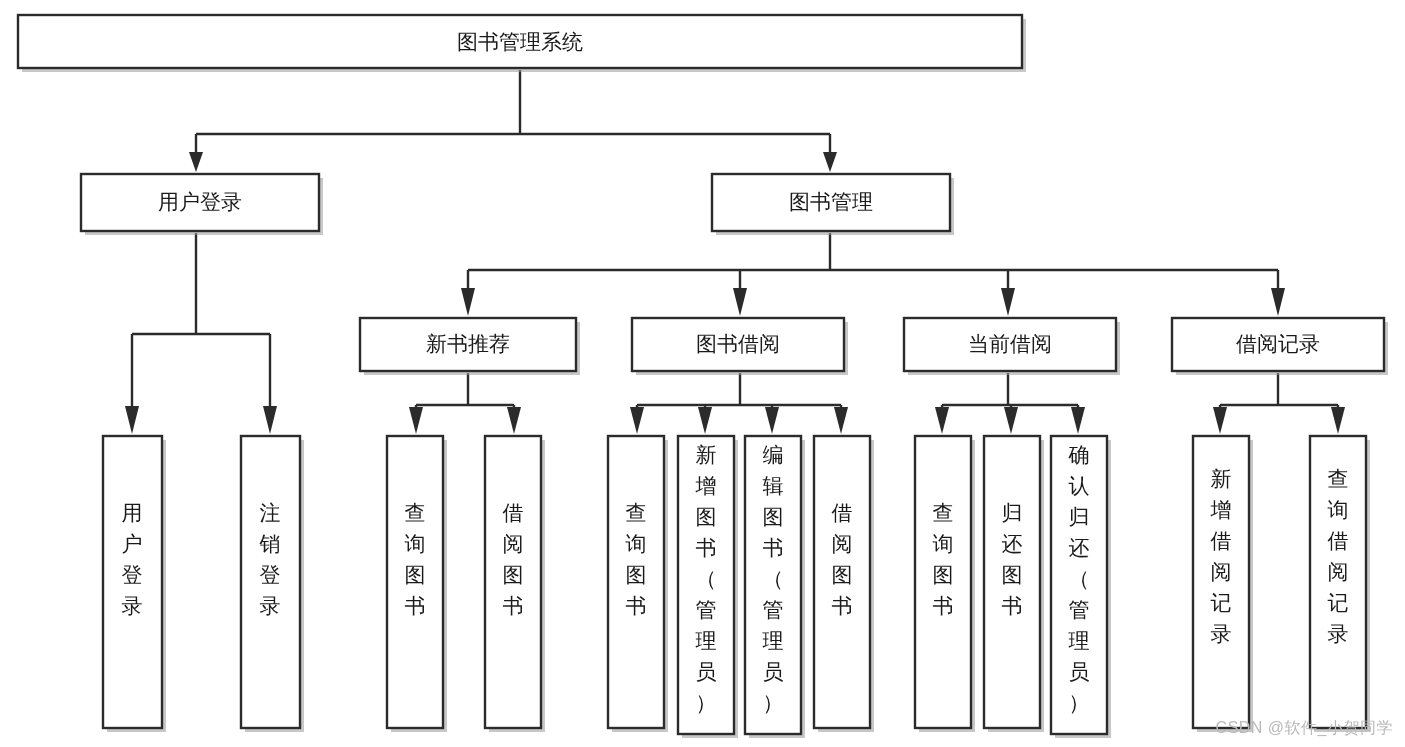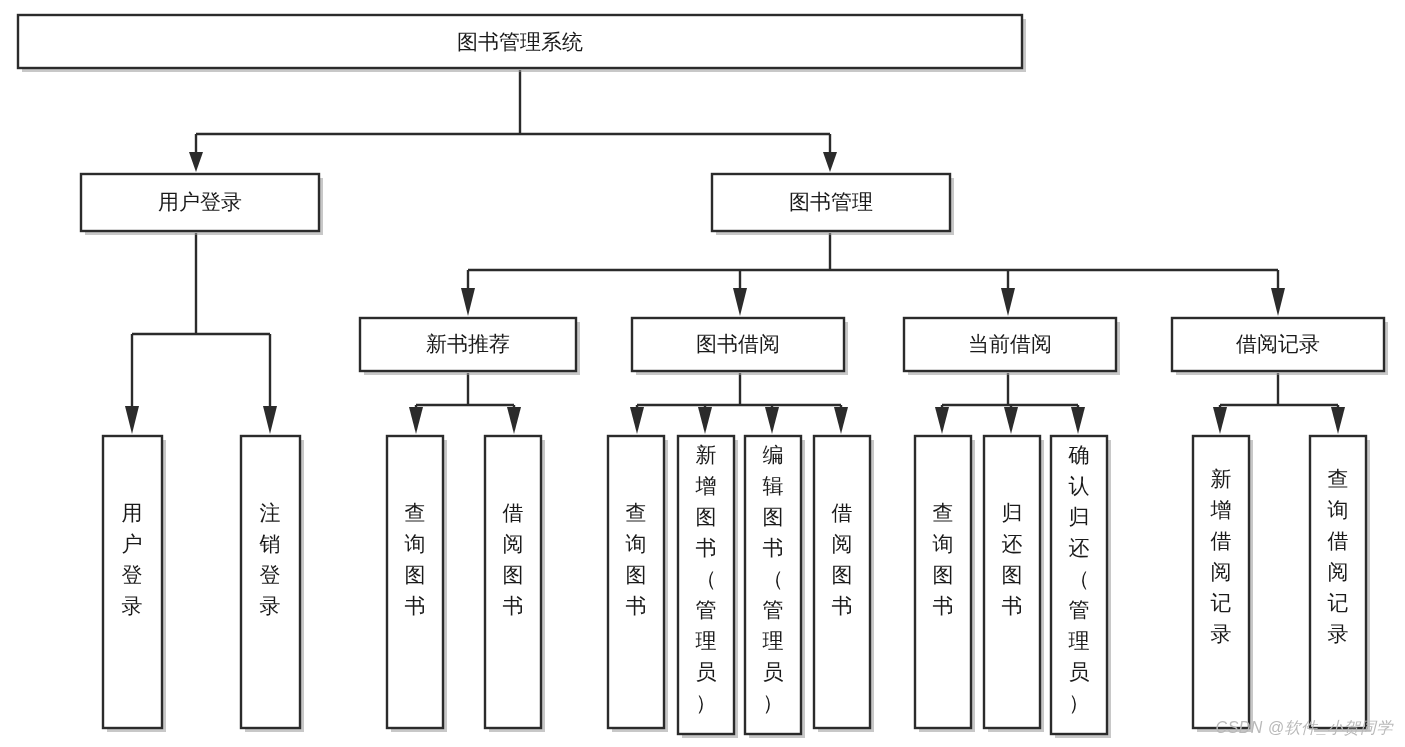--- a/index.html
+++ b/index.html
@@ -62,21 +62,20 @@
   .watermark {
     position: absolute;
     right: 12px;
     bottom: 6px;
     font-family: "Liberation Sans", "DejaVu Sans", sans-serif;
     font-size: 16px;
     color: #b9b9b9;
     letter-spacing: 0.5px;
     white-space: nowrap;
     pointer-events: none;
-    font-style: italic;
   }
 </style>
 </head>
 <body>
 
 <div id="diagram-root">
   <svg class="diagram" viewBox="0 0 1405 747" xmlns="http://www.w3.org/2000/svg">
 
     <defs>
       <g id="arrowdef"></g>

